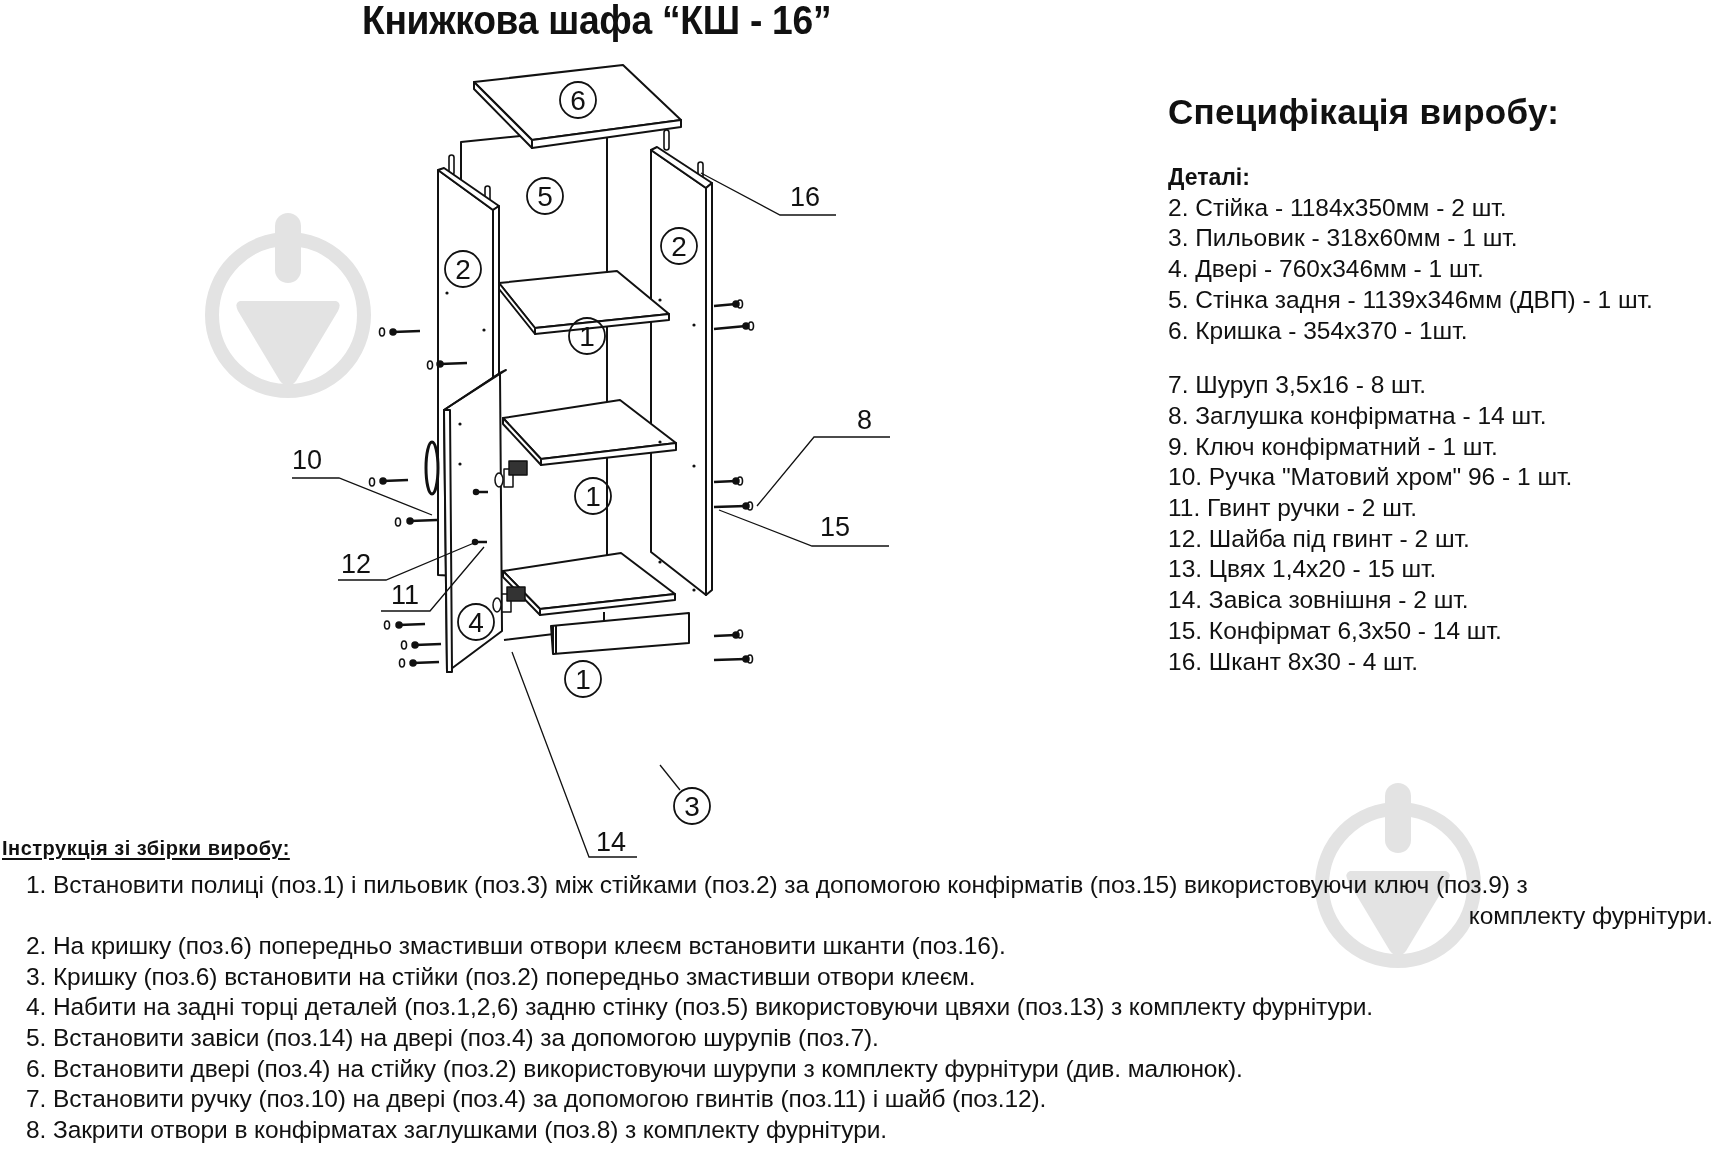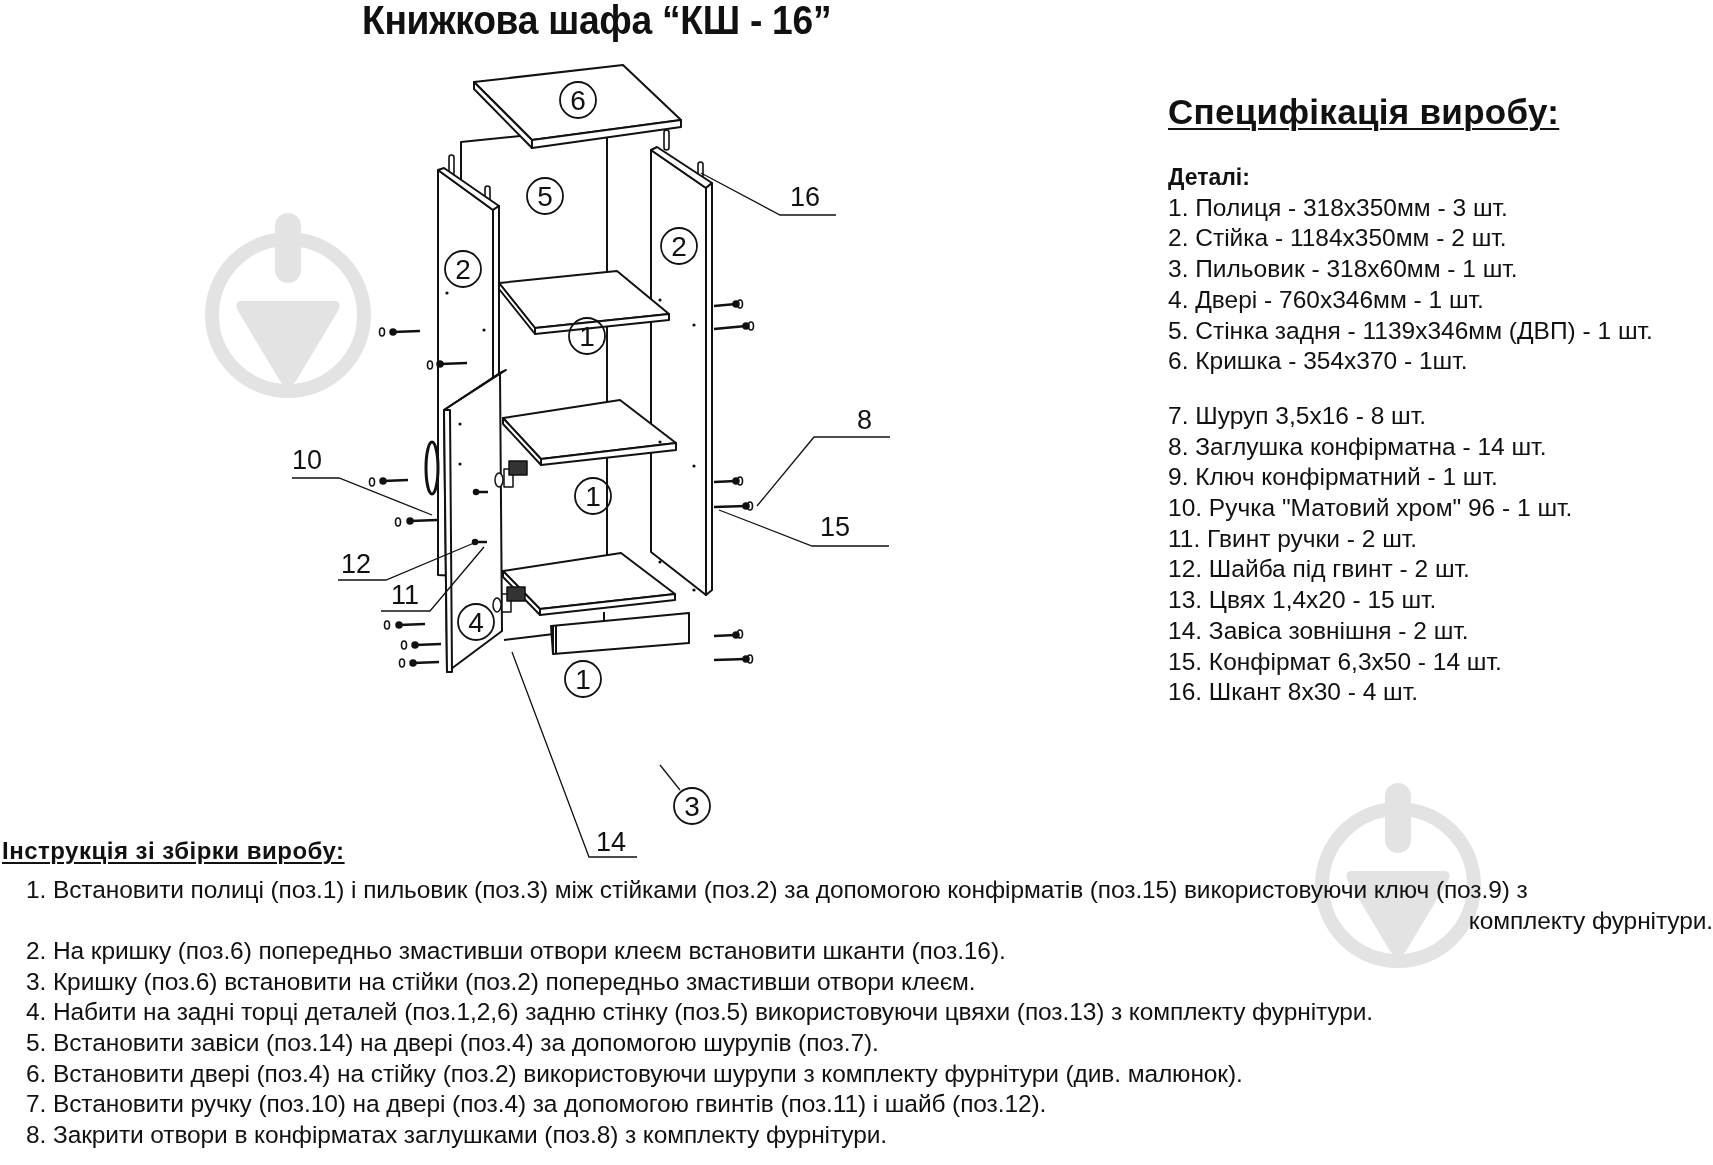--- a/index.html
+++ b/index.html
@@ -4,28 +4,28 @@
 <style>
   html, body { margin: 0; padding: 0; background: #ffffff; }
   body { width: 1713px; height: 1165px; position: relative; overflow: hidden;
          font-family: "Liberation Sans", "DejaVu Sans", sans-serif; color: #111; }
   .abs { position: absolute; }
   .watermark { position: absolute; }
   .title { left: 362px; top: -2px; font-size: 40px; font-weight: bold; letter-spacing: -0.3px;
            white-space: nowrap; transform: scaleX(0.93); transform-origin: left top; }
   .diagram { left: 0; top: 0; width: 1713px; height: 860px; }
   .spec { left: 1168px; top: 92px; width: 545px; }
-  .spec-title { font-size: 35px; font-weight: bold; text-decoration: underline; text-underline-offset: 4px;
+  .spec-title { font-size: 35px; font-weight: bold; text-underline-offset: 4px;
                 text-decoration-thickness: 2px; white-space: nowrap; margin: 0 0 30px 0; letter-spacing: 0.3px; }
   .spec-sub { font-size: 23px; font-weight: bold; line-height: 30.7px; margin: 0; }
   .spec-list { list-style: none; margin: 0; padding: 0; }
   .spec-list li { font-size: 24.5px; line-height: 30.7px; white-space: nowrap; }
   .spec-gap { height: 24px; }
   .instr { left: 2px; top: 837px; width: 1711px; }
-  .instr-title { font-size: 24px; font-weight: bold; text-decoration: underline; text-decoration-thickness: 2px;
+  .instr-title { font-size: 20px; font-weight: bold; text-decoration: underline; text-decoration-thickness: 2px;
                  text-underline-offset: 3px; margin: 0 0 10px 0; white-space: nowrap; letter-spacing: 0.5px; }
   .instr-list { list-style: none; margin: 0; padding: 0; }
   .instr-list li { font-size: 24.5px; line-height: 30.6px; white-space: nowrap; letter-spacing: -0.1px; margin-left: 24px; }
   .instr-list li.cont { padding-left: 37px; text-align: right; }
   svg text { font-family: "Liberation Sans", "DejaVu Sans", sans-serif; }
 </style>
 </head>
 <body>
 
 <svg class="watermark" style="left:200px; top:195px;" width="175" height="210" viewBox="0 0 175 210">
@@ -219,21 +219,20 @@
     <text x="341" y="573">12</text>
     <text x="391" y="604">11</text>
     <text x="596" y="851">14</text>
   </g>
 </svg>
 
 <div class="abs spec">
   <h2 class="spec-title">Специфікація виробу:</h2>
   <h3 class="spec-sub">Деталі:</h3>
   <ul class="spec-list">
-    <li>1. Полиця - 318х350мм - 3 шт.</li>
     <li>2. Стійка - 1184х350мм - 2 шт.</li>
     <li>3. Пильовик - 318х60мм - 1 шт.</li>
     <li>4. Двері - 760х346мм - 1 шт.</li>
     <li>5. Стінка задня - 1139х346мм (ДВП) - 1 шт.</li>
     <li>6. Кришка - 354х370 - 1шт.</li>
   </ul>
   <div class="spec-gap"></div>
   <ul class="spec-list">
     <li>7. Шуруп 3,5х16 - 8 шт.</li>
     <li>8. Заглушка конфірматна - 14 шт.</li>

